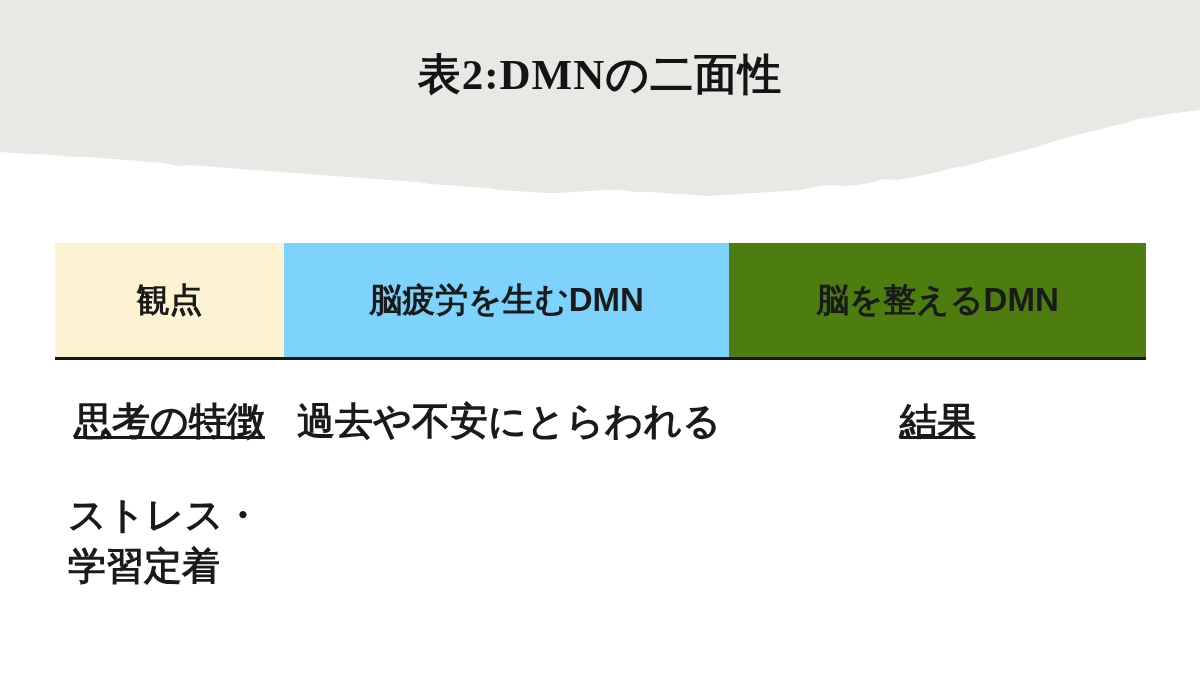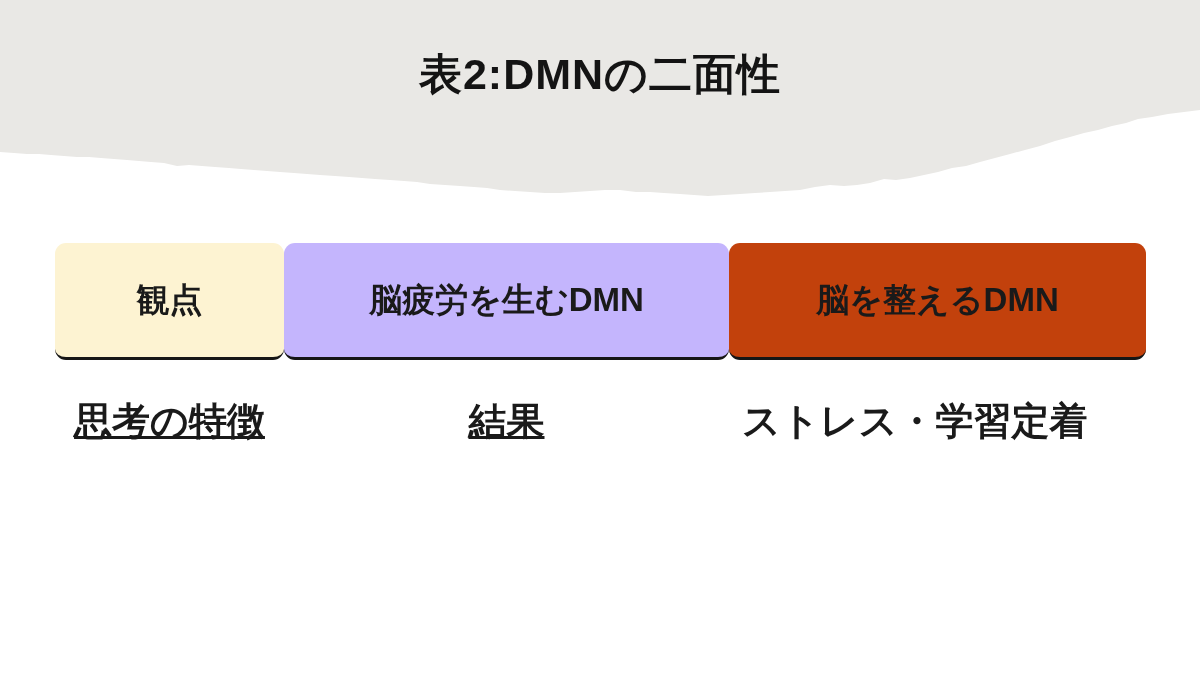--- a/index.html
+++ b/index.html
@@ -29,20 +29,21 @@
     top: 46px;
     left: 0;
     width: 1200px;
     margin: 0;
     z-index: 2;
     text-align: center;
     font-size: 43px;
     font-weight: 700;
     letter-spacing: 1px;
     color: #141414;
+    font-family: Liberation Serif, serif;
   }
   .dmn-table {
     position: absolute;
     left: 55px;
     top: 243px;
     width: 1091px;
     z-index: 2;
     display: grid;
     grid-template-columns: 229px 445px 417px;
     grid-template-rows: 117px 122px 118px;
@@ -52,25 +53,24 @@
     display: flex;
     align-items: center;
     box-sizing: border-box;
   }
   .hdr {
     justify-content: center;
     font-size: 33px;
     font-weight: 700;
     border-bottom: 3px solid #161616;
     text-align: center;
-    border-radius: 11px;
   }
   .hdr-c1 { background: #fdf3d2; }
-  .hdr-c2 { background: #c4b5fd; }
-  .hdr-c3 { background: #c2410c; text-align: center; }
+  .hdr-c2 { background: #7dd3fc; }
+  .hdr-c3 { background: #4d7c0f; text-align: center; }
   .body-cell {
     font-size: 38px;
     font-weight: 700;
     background: #ffffff;
   }
   .c-center { justify-content: center; text-align: center; text-decoration: underline; }
   .c-left   { justify-content: flex-start; padding-left: 13px; }
   .c-left3  { justify-content: flex-start; padding-left: 16px; white-space: pre-line; line-height: 1.22; }
 </style>
 </head>
@@ -95,19 +95,20 @@
 
   <h1 class="title">表2:DMNの二面性</h1>
 
   <div class="dmn-table">
 
     <div class="cell hdr hdr-c1">観点</div>
     <div class="cell hdr hdr-c2">脳疲労を生むDMN</div>
     <div class="cell hdr hdr-c3">脳を整えるDMN</div>
 
     <div class="cell body-cell c-center">思考の特徴</div>
+    <div class="cell body-cell c-left">過去や不安にとらわれる</div>
 
     <div class="cell body-cell c-center">結果</div>
     <div class="cell body-cell c-left">ストレス・学習定着</div>
 
   </div>
 
 </div>
 
 </body></html>

